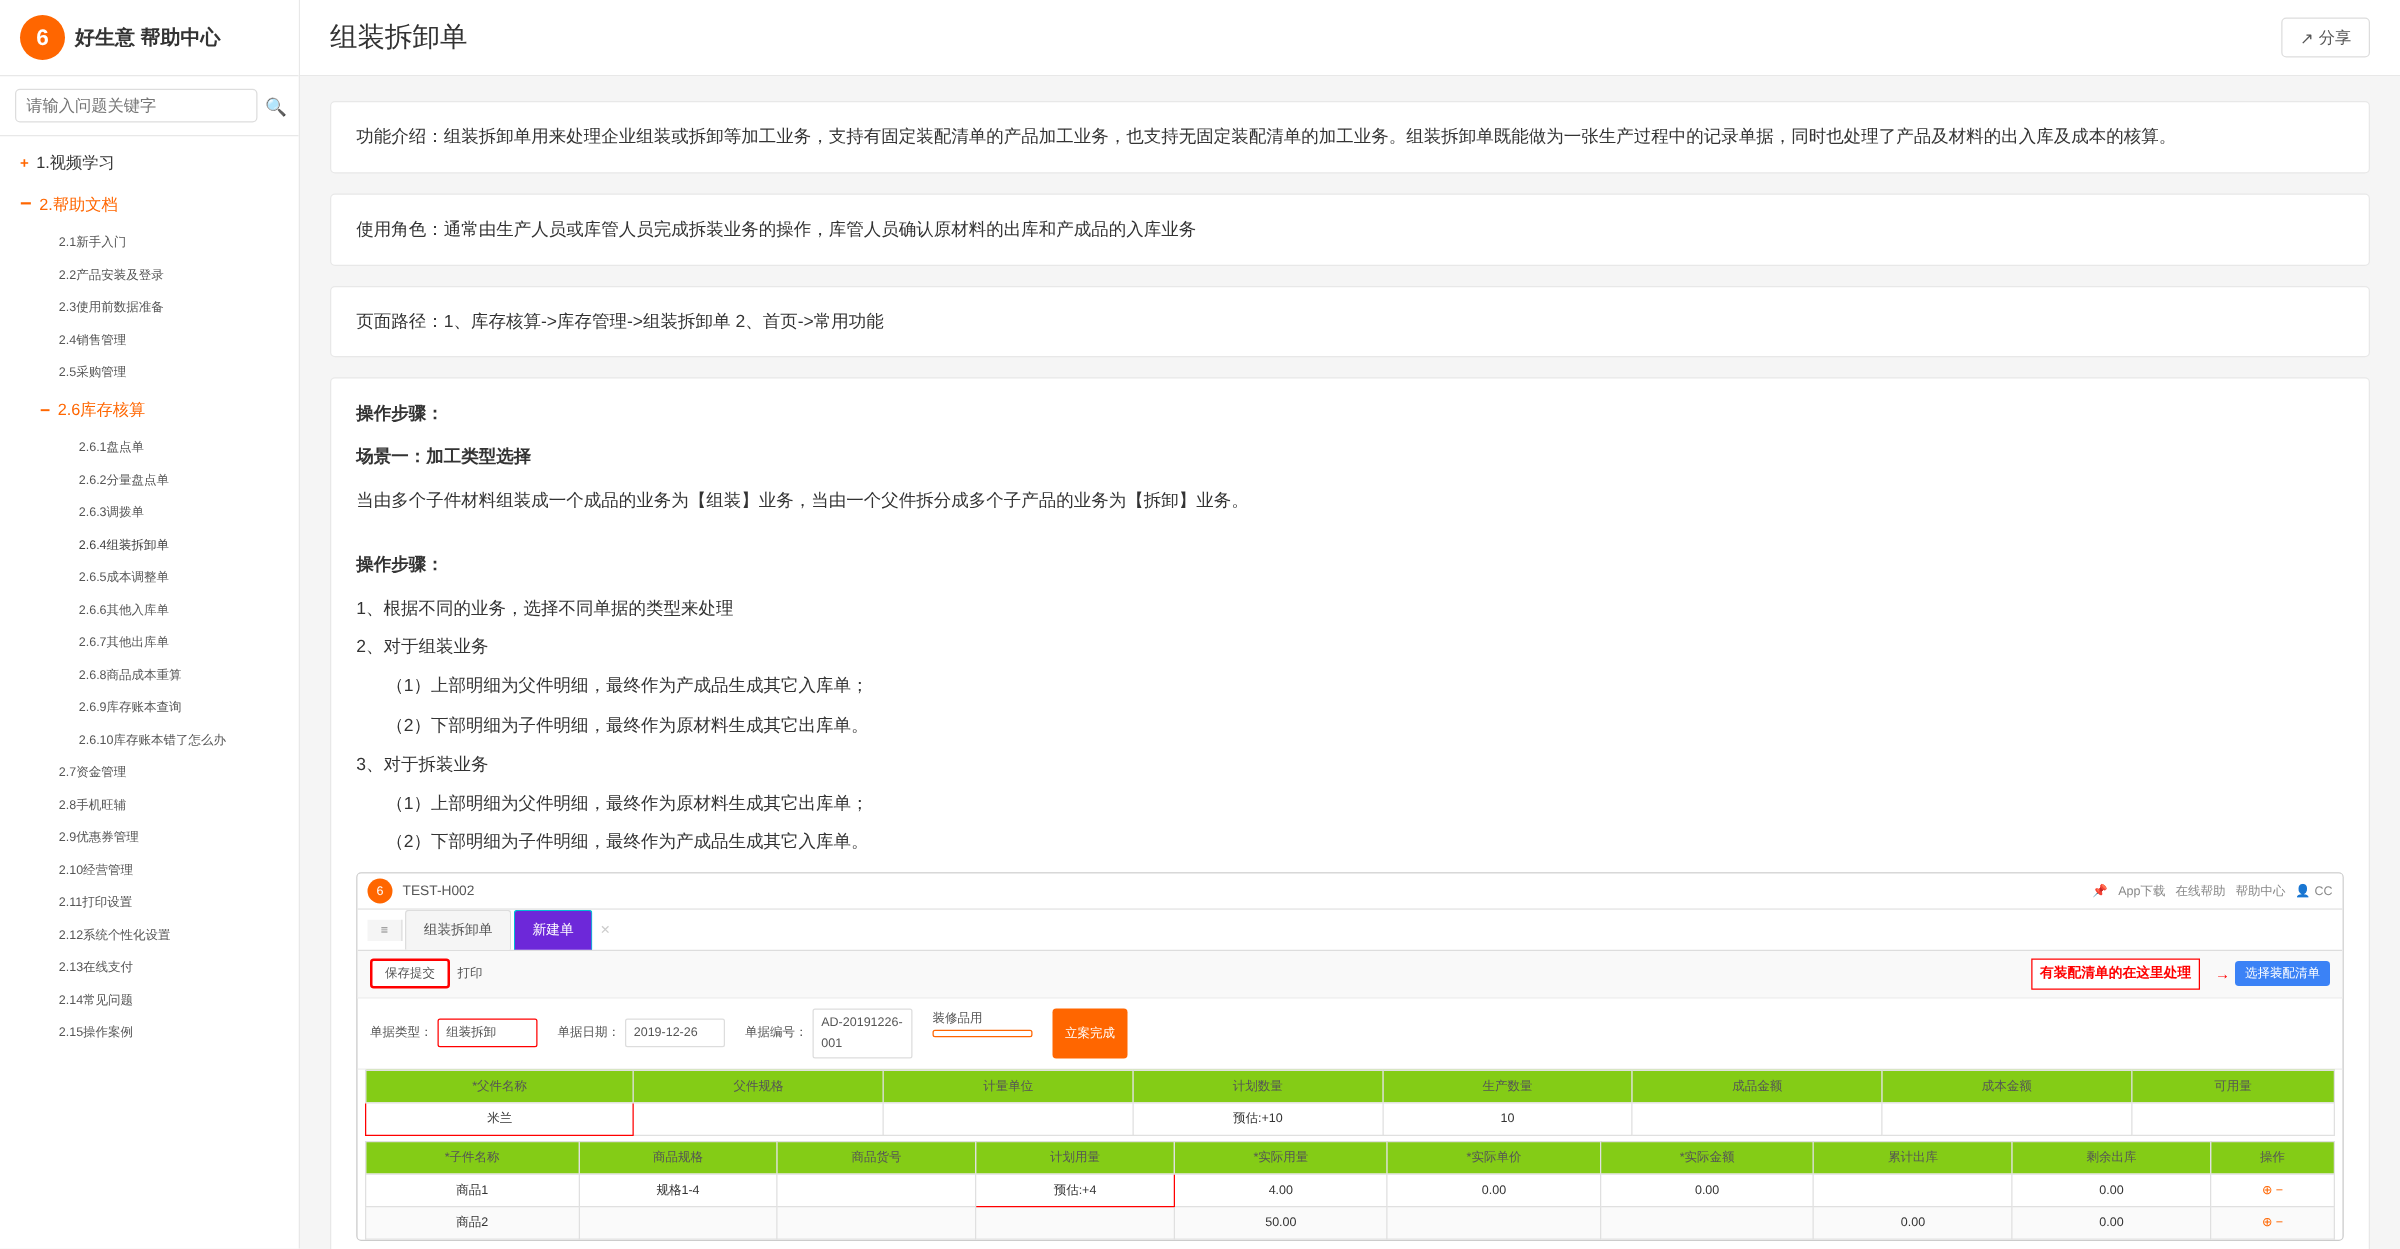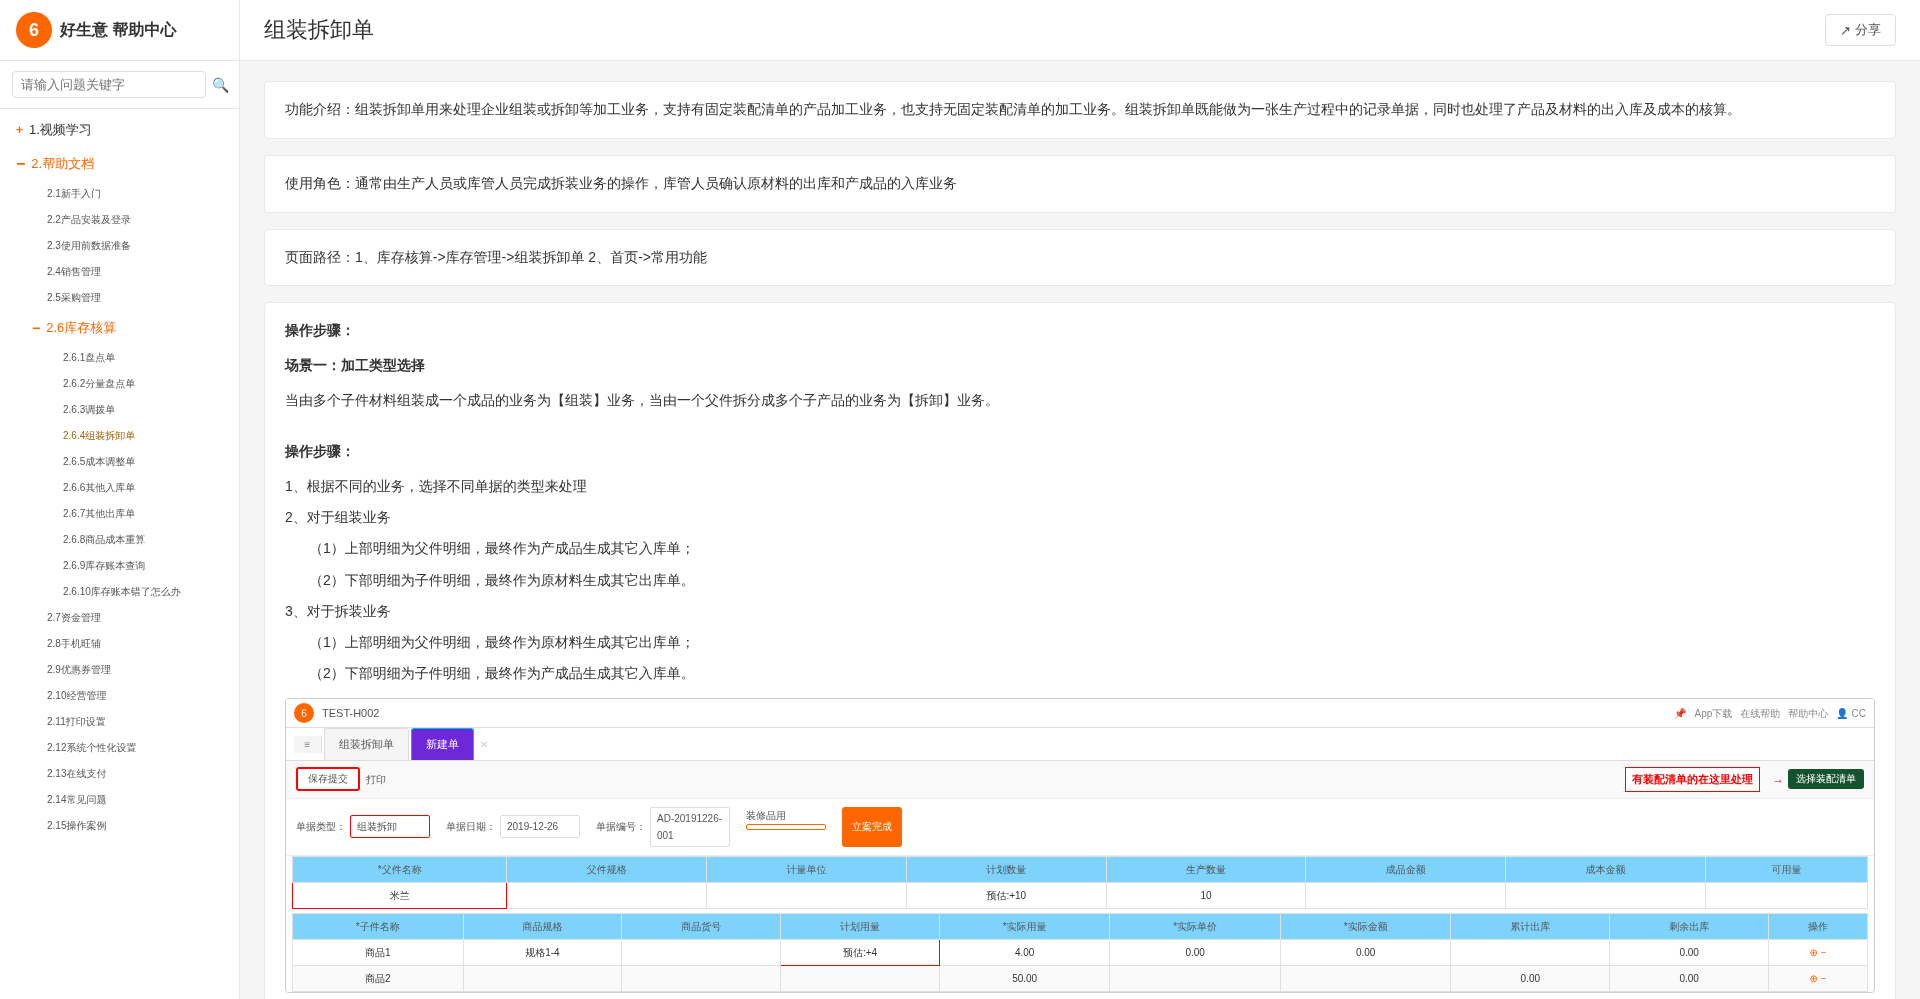--- a/index.html
+++ b/index.html
@@ -112,21 +112,21 @@
       padding-left: 0;
     }
 
     .nav-sub-item {
       padding: 6px 16px 6px 47px;
       cursor: pointer;
       font-size: 10px;
       color: #555;
       display: block;
     }
-    .nav-sub-item.active { color: #a16207; }
+    .nav-sub-item.active { color: #404040; }
 
     
     .main {
       flex: 1;
       display: flex;
       flex-direction: column;
       overflow: hidden;
       background: #f5f5f5;
     }
 
@@ -318,21 +318,21 @@
       font-weight: bold;
     }
 
     .mock-table {
       width: 100%;
       border-collapse: collapse;
       font-size: 10px;
     }
 
     .mock-table th {
-      background: #7dd3fc;
+      background: #84cc16;
       padding: 4px 6px;
       border: 1px solid #e0e0e0;
       font-weight: normal;
       color: #555;
       text-align: center;
     }
 
     .mock-table td {
       padding: 4px 6px;
       border: 1px solid #e0e0e0;
@@ -496,21 +496,21 @@
           </div>
 
           <div class="mock-toolbar">
             <button class="mock-toolbar-btn red-box">保存提交</button>
             <span style="font-size:10px; color:#555;">打印</span>
             <span style="flex:1"></span>
 
             <div style="position:relative; display:flex; align-items:center;">
               <span class="annotation-red" style="margin-right:12px; border:1px solid red; padding:2px 6px; background:white;">有装配清单的在这里处理</span>
               <span style="color:red; font-size:12px; margin-right:4px;">→</span>
-              <button style="background:#14532d; color:white; border:none; border-radius:3px; padding:3px 8px; font-size:10px;">选择装配清单</button>
+              <button style="background:#3b82f6; color:white; border:none; border-radius:3px; padding:3px 8px; font-size:10px;">选择装配清单</button>
             </div>
           </div>
 
           <div class="mock-form-area">
             <div class="mock-form-field">
               <span>单据类型：</span>
               <div class="mock-form-input highlighted">组装拆卸</div>
 
             </div>
             <div class="mock-form-field">

